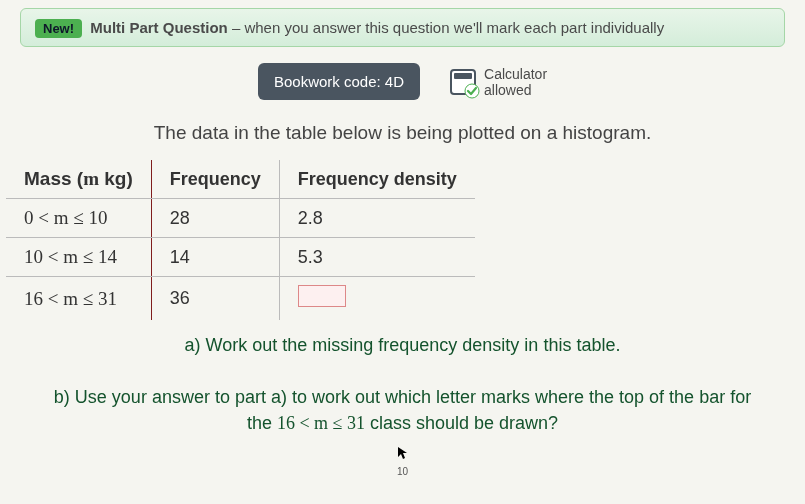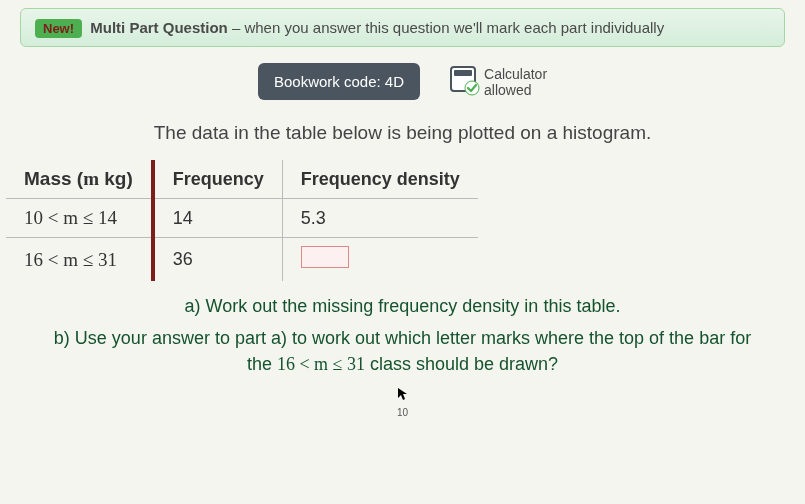--- a/index.html
+++ b/index.html
@@ -15,21 +15,21 @@
       background: linear-gradient(to bottom, #e8f5e9, #d4edda);
       border: 1px solid #a5d6a7;
       border-radius: 6px;
       margin: 8px 20px;
       padding: 10px 14px;
       font-size: 15px;
       color: #4a4a4a;
     }
     .new-badge {
       background: #4caf50;
-      color: #7f1d1d;
+      color: #0f172a;
       font-weight: bold;
       padding: 2px 8px;
       border-radius: 4px;
       font-size: 13px;
       margin-right: 4px;
     }
     .info-row {
       display: flex;
       justify-content: center;
       align-items: center;
@@ -38,20 +38,21 @@
     }
     .bookwork {
       background: #4a5560;
       color: #fff;
       padding: 10px 16px;
       border-radius: 6px;
       font-size: 15px;
     }
     .calc-wrap {
       display: flex;
+      align-items: center;
       gap: 8px;
       color: #4a4a4a;
       font-size: 14px;
     }
     .calc-icon {
       width: 26px;
       height: 26px;
       border: 2px solid #4a5560;
       border-radius: 4px;
       position: relative;
@@ -87,21 +88,21 @@
       text-align: left;
       border-bottom: 1px solid #bbb;
     }
     .tbl th {
       font-weight: bold;
       color: #333;
       font-size: 18px;
     }
     .tbl td:first-child, .tbl th:first-child {
       text-align: left;
-      border-right: 4px solid #7f1d1d;
+      border-right: 1px solid #7f1d1d;
       font-family: 'Cambria Math', 'Times New Roman', serif;
       font-size: 19px;
     }
     .tbl th:first-child {
       font-family: Arial, sans-serif;
     }
     .tbl td:nth-child(2), .tbl th:nth-child(2) {
       border-right: 1px solid #bbb;
     }
     .tbl tr:last-child td { border-bottom: none; }
@@ -112,21 +113,21 @@
       border: 1.5px solid #d88;
       background: #fdf0f0;
     }
     .part {
       font-size: 18px;
       color: #14532d;
       margin: 12px 40px 0 40px;
       text-align: center;
       line-height: 1.45;
     }
-    .part-b { margin-top: 6px; }
+    .part-b { margin-top: 26px; }
     .math { font-family: 'Cambria Math','Times New Roman',serif; }
     .axis-hint {
       text-align: center;
       margin-top: 10px;
       font-size: 10px;
       color: #555;
       position: relative;
     }
     .cursor {
       position: relative;
@@ -165,20 +166,25 @@
 <table class="tbl">
   <thead>
     <tr>
       <th><span>Mass (<span class="math">m</span> kg)</span></th>
       <th>Frequency</th>
       <th>Frequency density</th>
     </tr>
   </thead>
   <tbody>
     <tr>
+      <td class="math">0 &lt; m ≤ 10</td>
+      <td>28</td>
+      <td>2.8</td>
+    </tr>
+    <tr>
       <td class="math">10 &lt; m ≤ 14</td>
       <td>14</td>
       <td>5.3</td>
     </tr>
     <tr>
       <td class="math">16 &lt; m ≤ 31</td>
       <td>36</td>
       <td><span class="missing-box"></span></td>
     </tr>
   </tbody>

